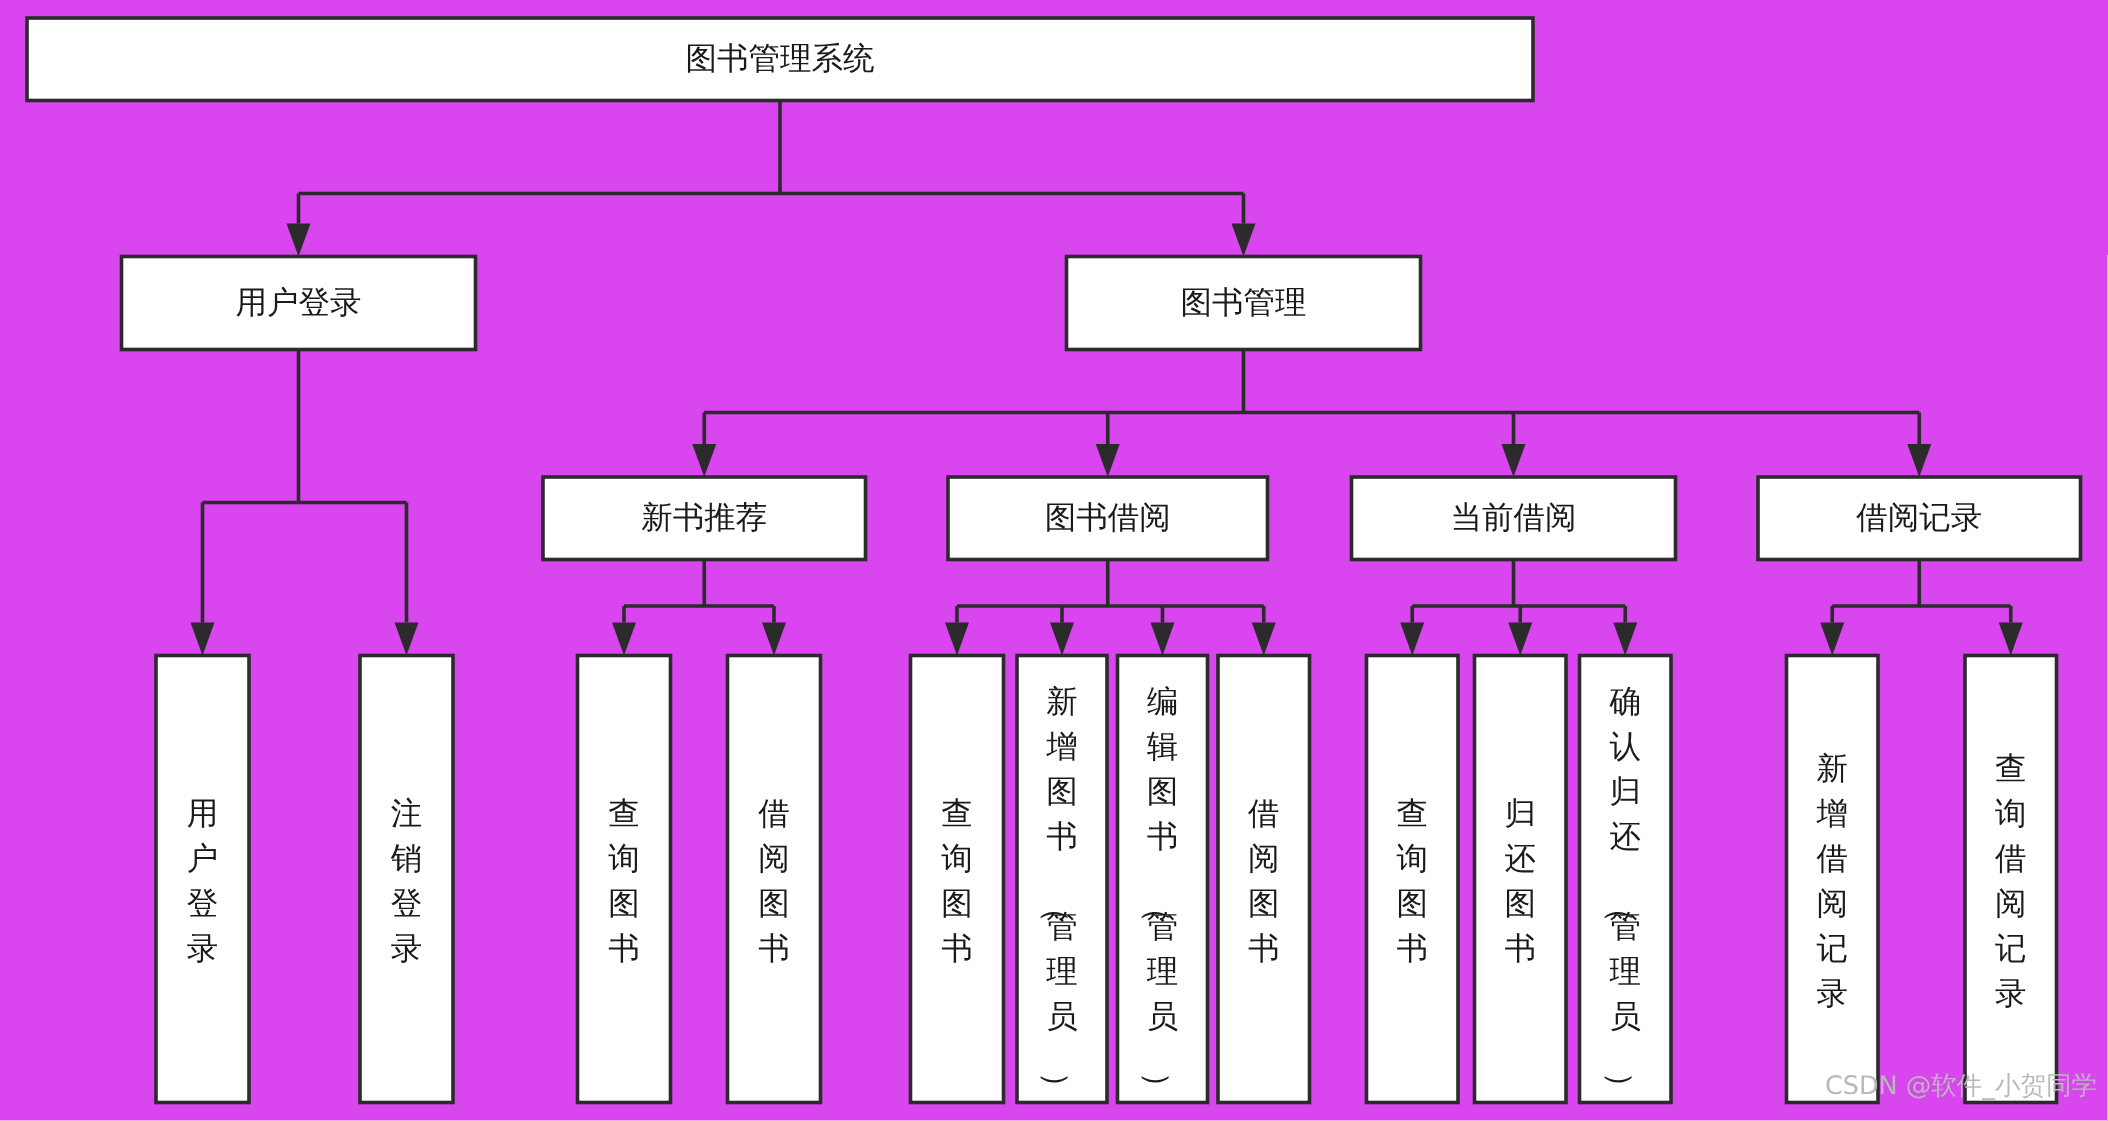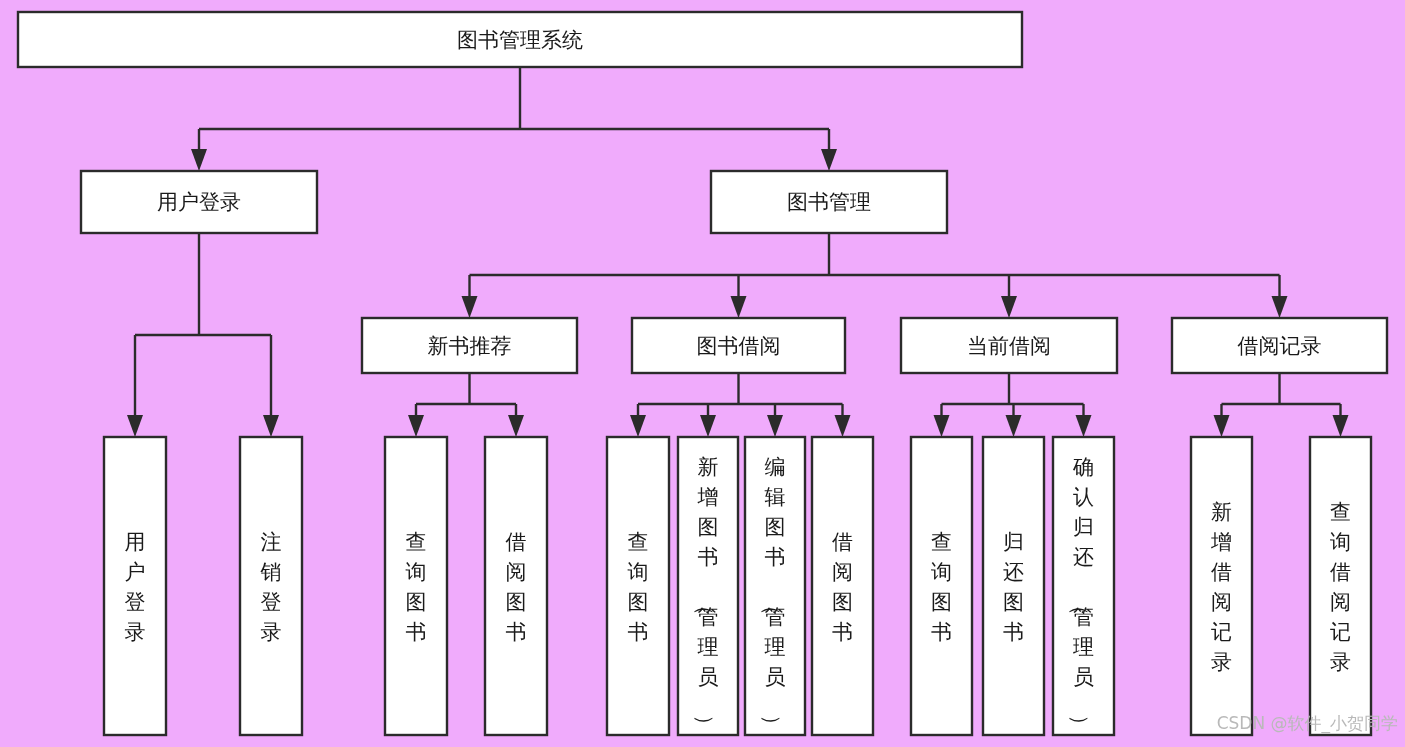--- a/index.html
+++ b/index.html
@@ -8,21 +8,21 @@
     padding: 0;
     background: #ffffff;
   }
   body {
     font-family: "DejaVu Sans", "Liberation Sans", sans-serif;
   }
   #diagram-root {
     position: relative;
     width: 1405px;
     height: 747px;
-    background: #f0abfc;
+    background: #d946ef;
     overflow: hidden;
   }
   svg.diagram-canvas {
     position: absolute;
     left: 0;
     top: 0;
     width: 1405px;
     height: 747px;
     display: block;
   }

